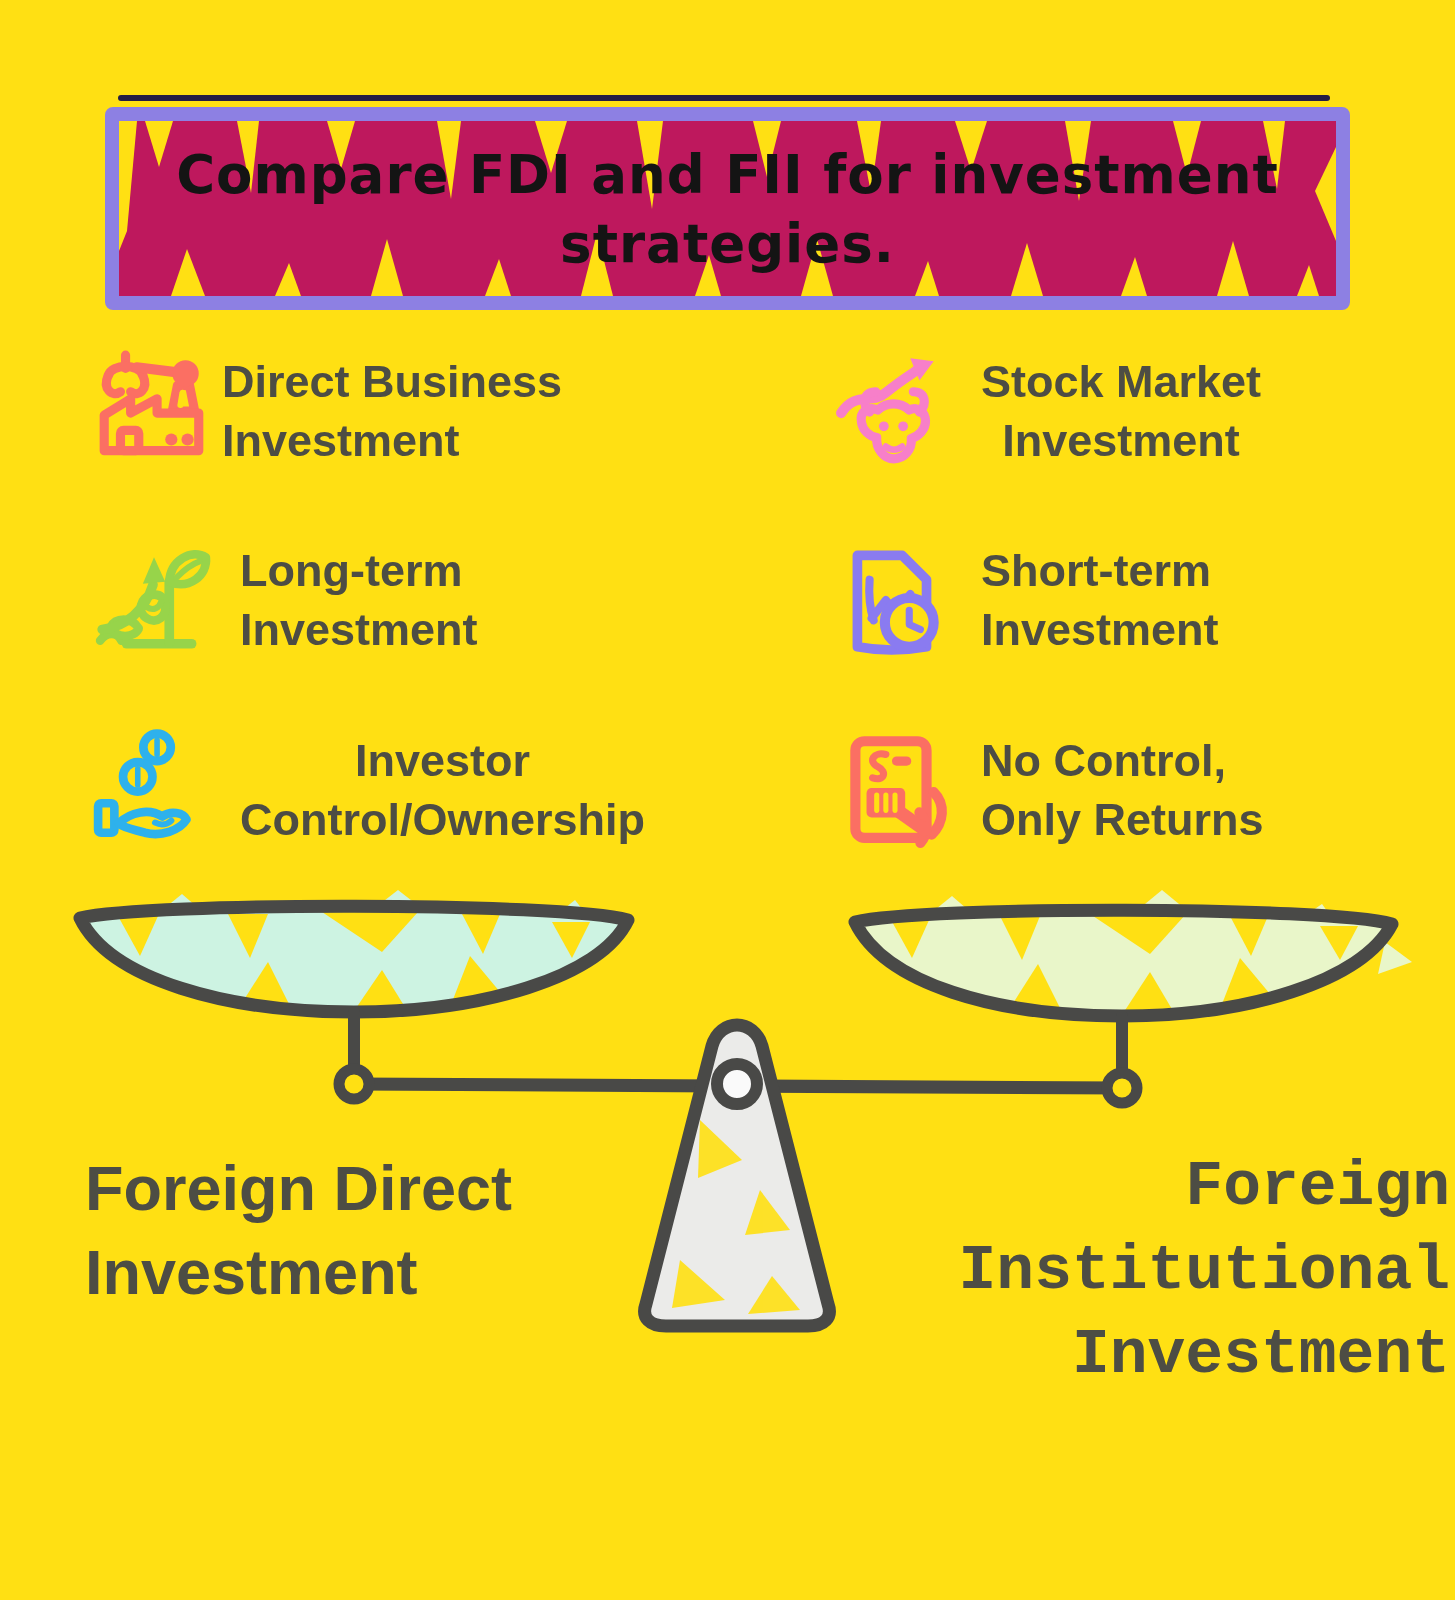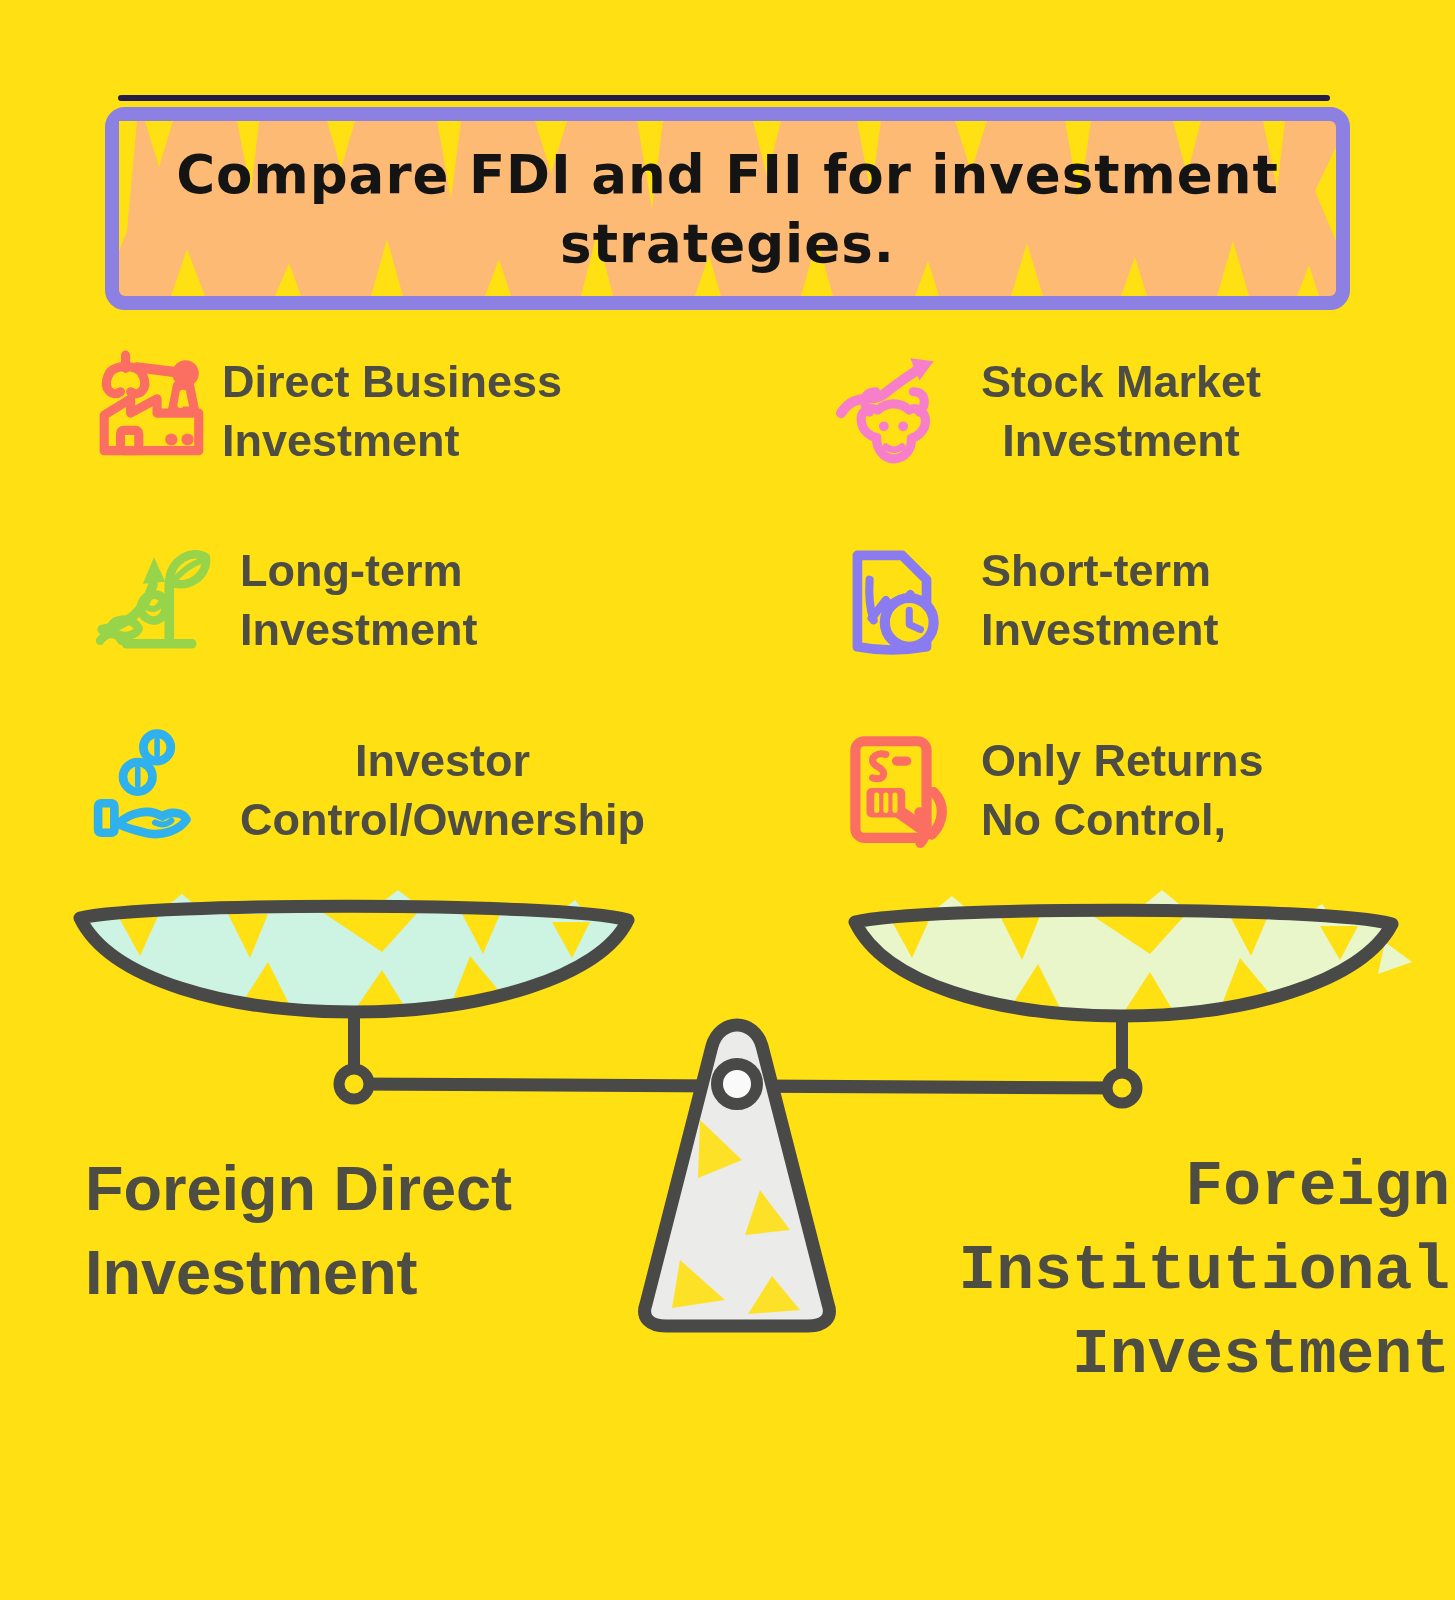--- a/index.html
+++ b/index.html
@@ -3,21 +3,21 @@
 <meta charset="utf-8">
 <style>
   html,body{margin:0;padding:0;background:#FFE013;}
   .canvas{position:relative;width:1455px;height:1600px;background:#FFE013;overflow:hidden;
           font-family:"Liberation Sans", sans-serif;}
 
   
   .banner-topline{position:absolute;left:118px;top:95px;width:1212px;height:6px;
                   background:#241D45;border-radius:3px;}
   .banner{position:absolute;left:105px;top:107px;width:1245px;height:203px;box-sizing:border-box;
-          background:#fdba74;border:14px solid #8D80E3;border-radius:20px;}
+          background:#be185d;border:14px solid #8D80E3;border-radius:8px;}
   .banner .texture{position:absolute;left:0;top:0;width:100%;height:100%;}
   .title{position:absolute;left:0;top:0;right:0;bottom:0;display:flex;flex-direction:column;
          justify-content:center;align-items:center;gap:8px;
          font-family:"DejaVu Sans", sans-serif;font-weight:bold;font-size:53px;
          letter-spacing:1px;color:#141414;text-align:center;}
   .title span{display:block;}
 
   
   .feature{position:absolute;display:flex;gap:26px;align-items:flex-start;}
   .f-icon{width:122px;height:122px;flex:0 0 auto;display:block;}
@@ -198,22 +198,22 @@
         <rect x="58" y="29" width="19" height="9" rx="4.5" fill="#FB6F63"></rect>
         <rect x="33" y="60" width="38" height="29" rx="5" fill="#FB6F63"></rect>
         <g stroke="#FFE013" stroke-width="5" stroke-linecap="round" fill="none">
           <path d="M43 67 L43 82"></path>
             <path d="M52 67 L52 82"></path>
             <path d="M61 67 L61 82"></path>
         </g>
       </svg>
     </span>
     <div class="f-label">
+      <span>No Control,</span>
       <span>Only Returns</span>
-      <span>No Control,</span>
     </div>
   </div>
 
   <svg class="scale-svg" viewBox="0 0 1455 520">
 
     <g>
       <g fill="#CDF3E2">
         <polygon points="150,60 182,34 212,60"></polygon>
           <polygon points="362,58 398,30 434,58"></polygon>
         <polygon points="545,64 575,40 600,72"></polygon>

